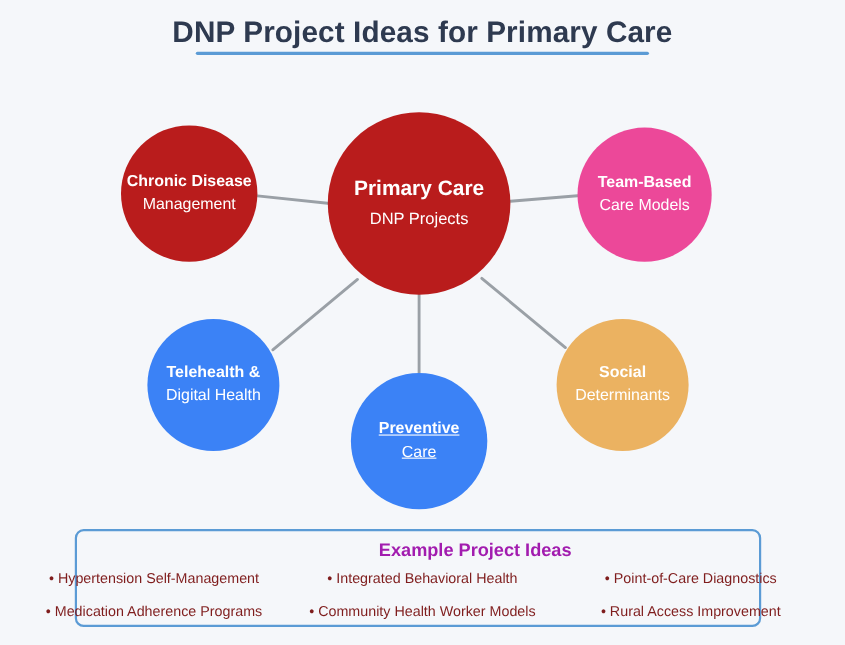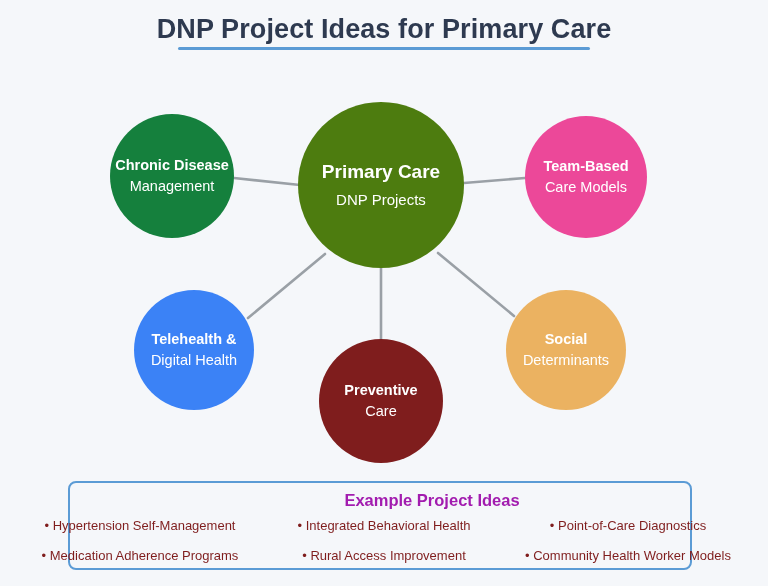--- a/index.html
+++ b/index.html
@@ -75,48 +75,49 @@
   }
   .node .node-sub {
     font-weight: normal;
     white-space: nowrap;
   }
 
   
   #node-center {
     width: 166px; height: 166px;
     left: 298px; top: 102px;
-    background: #4d7c0f;
+    background: #b91c1c;
   }
   #node-center .node-title { font-size: 19px; line-height: 26px; }
   #node-center .node-sub   { font-size: 15px; line-height: 24px; margin-top: 3px; }
 
   
   .sat .node-title { font-size: 14.5px; line-height: 20px; }
   .sat .node-sub   { font-size: 14.5px; line-height: 21px; margin-top: 1px; }
 
   #node-chronic {
     width: 124px; height: 124px;
     left: 110px; top: 114px;
-    background: #15803d;
+    background: #b91c1c;
   }
   #node-team {
     width: 122px; height: 122px;
     left: 525px; top: 116px;
     background: #ec4899;
   }
   #node-telehealth {
     width: 120px; height: 120px;
     left: 134px; top: 290px;
     background: #3b82f6;
   }
   #node-preventive {
     width: 124px; height: 124px;
     left: 319px; top: 339px;
-    background: #7f1d1d;
+    background: #3b82f6;
+    text-decoration: underline;
   }
   #node-social {
     width: 120px; height: 120px;
     left: 506px; top: 290px;
     background: #ebb261;
   }
 
   
   #examples-box {
     position: absolute;
@@ -208,17 +209,17 @@
     <div class="node-sub">Determinants</div>
   </div>
 
   <div id="examples-box"></div>
   <div id="examples-heading">Example Project Ideas</div>
   <div id="examples-grid">
     <div class="example-item">• Hypertension Self-Management</div>
     <div class="example-item">• Integrated Behavioral Health</div>
     <div class="example-item">• Point-of-Care Diagnostics</div>
     <div class="example-item">• Medication Adherence Programs</div>
+    <div class="example-item">• Community Health Worker Models</div>
     <div class="example-item">• Rural Access Improvement</div>
-    <div class="example-item">• Community Health Worker Models</div>
   </div>
 
 </div>
 
 </body></html>

